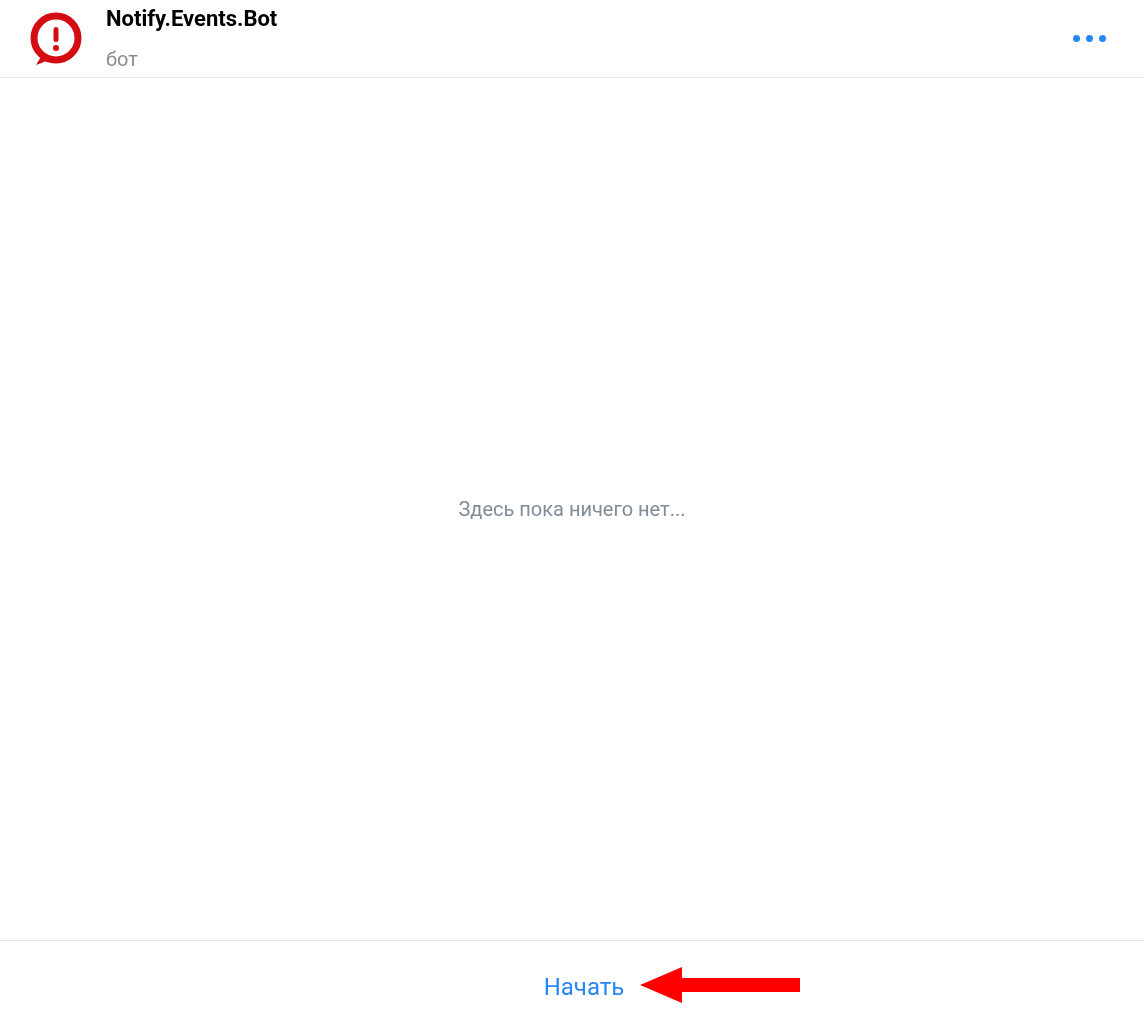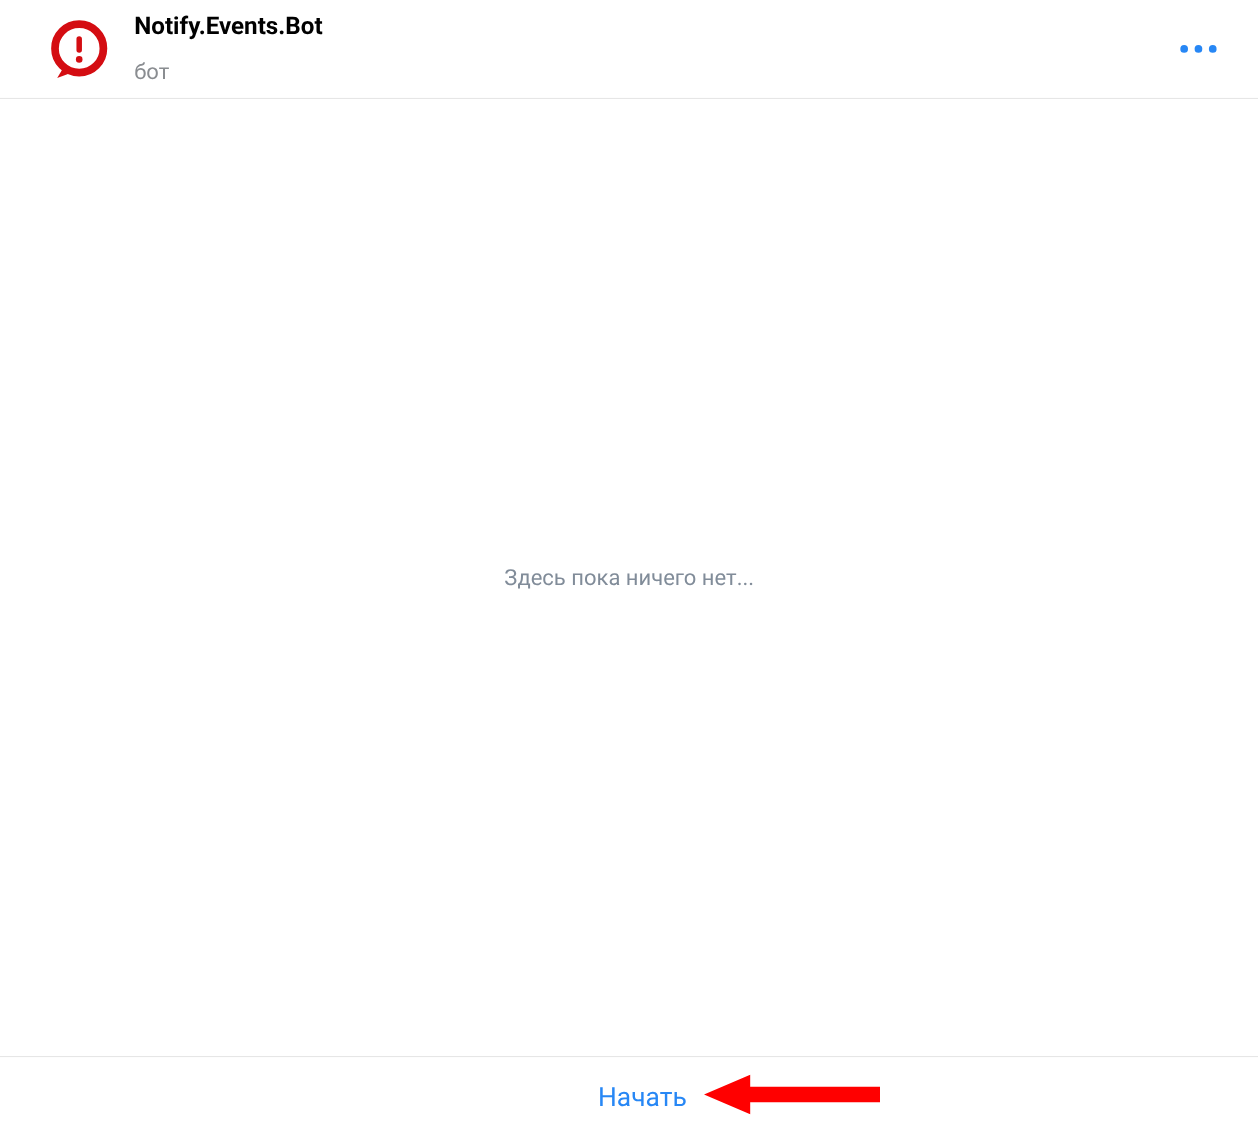--- a/index.html
+++ b/index.html
@@ -12,23 +12,23 @@
       width: 1144px;
       height: 1032px;
       background: #ffffff;
       display: flex;
       flex-direction: column;
       overflow: hidden;
     }
     .header {
       display: flex;
       align-items: center;
-      padding: 12px 30px 12px 44px;
+      padding: 12px 30px 12px 28px;
       border-bottom: 1px solid #e6e6e6;
-      height: 90px;
+      height: 78px;
     }
     .avatar {
       width: 56px;
       height: 56px;
       display: flex;
       align-items: center;
       justify-content: center;
       flex-shrink: 0;
     }
     .chat-title-block {
@@ -72,21 +72,21 @@
       justify-content: center;
       position: relative;
     }
     .empty-text {
       font-size: 20px;
       color: #818c99;
       text-align: center;
     }
     .footer {
       border-top: 1px solid #e6e6e6;
-      height: 72px;
+      height: 92px;
       display: flex;
       align-items: center;
       justify-content: center;
       position: relative;
       padding-left: 24px;
     }
     .start-button {
       font-size: 24px;
       color: #2787f5;
       background: none;

